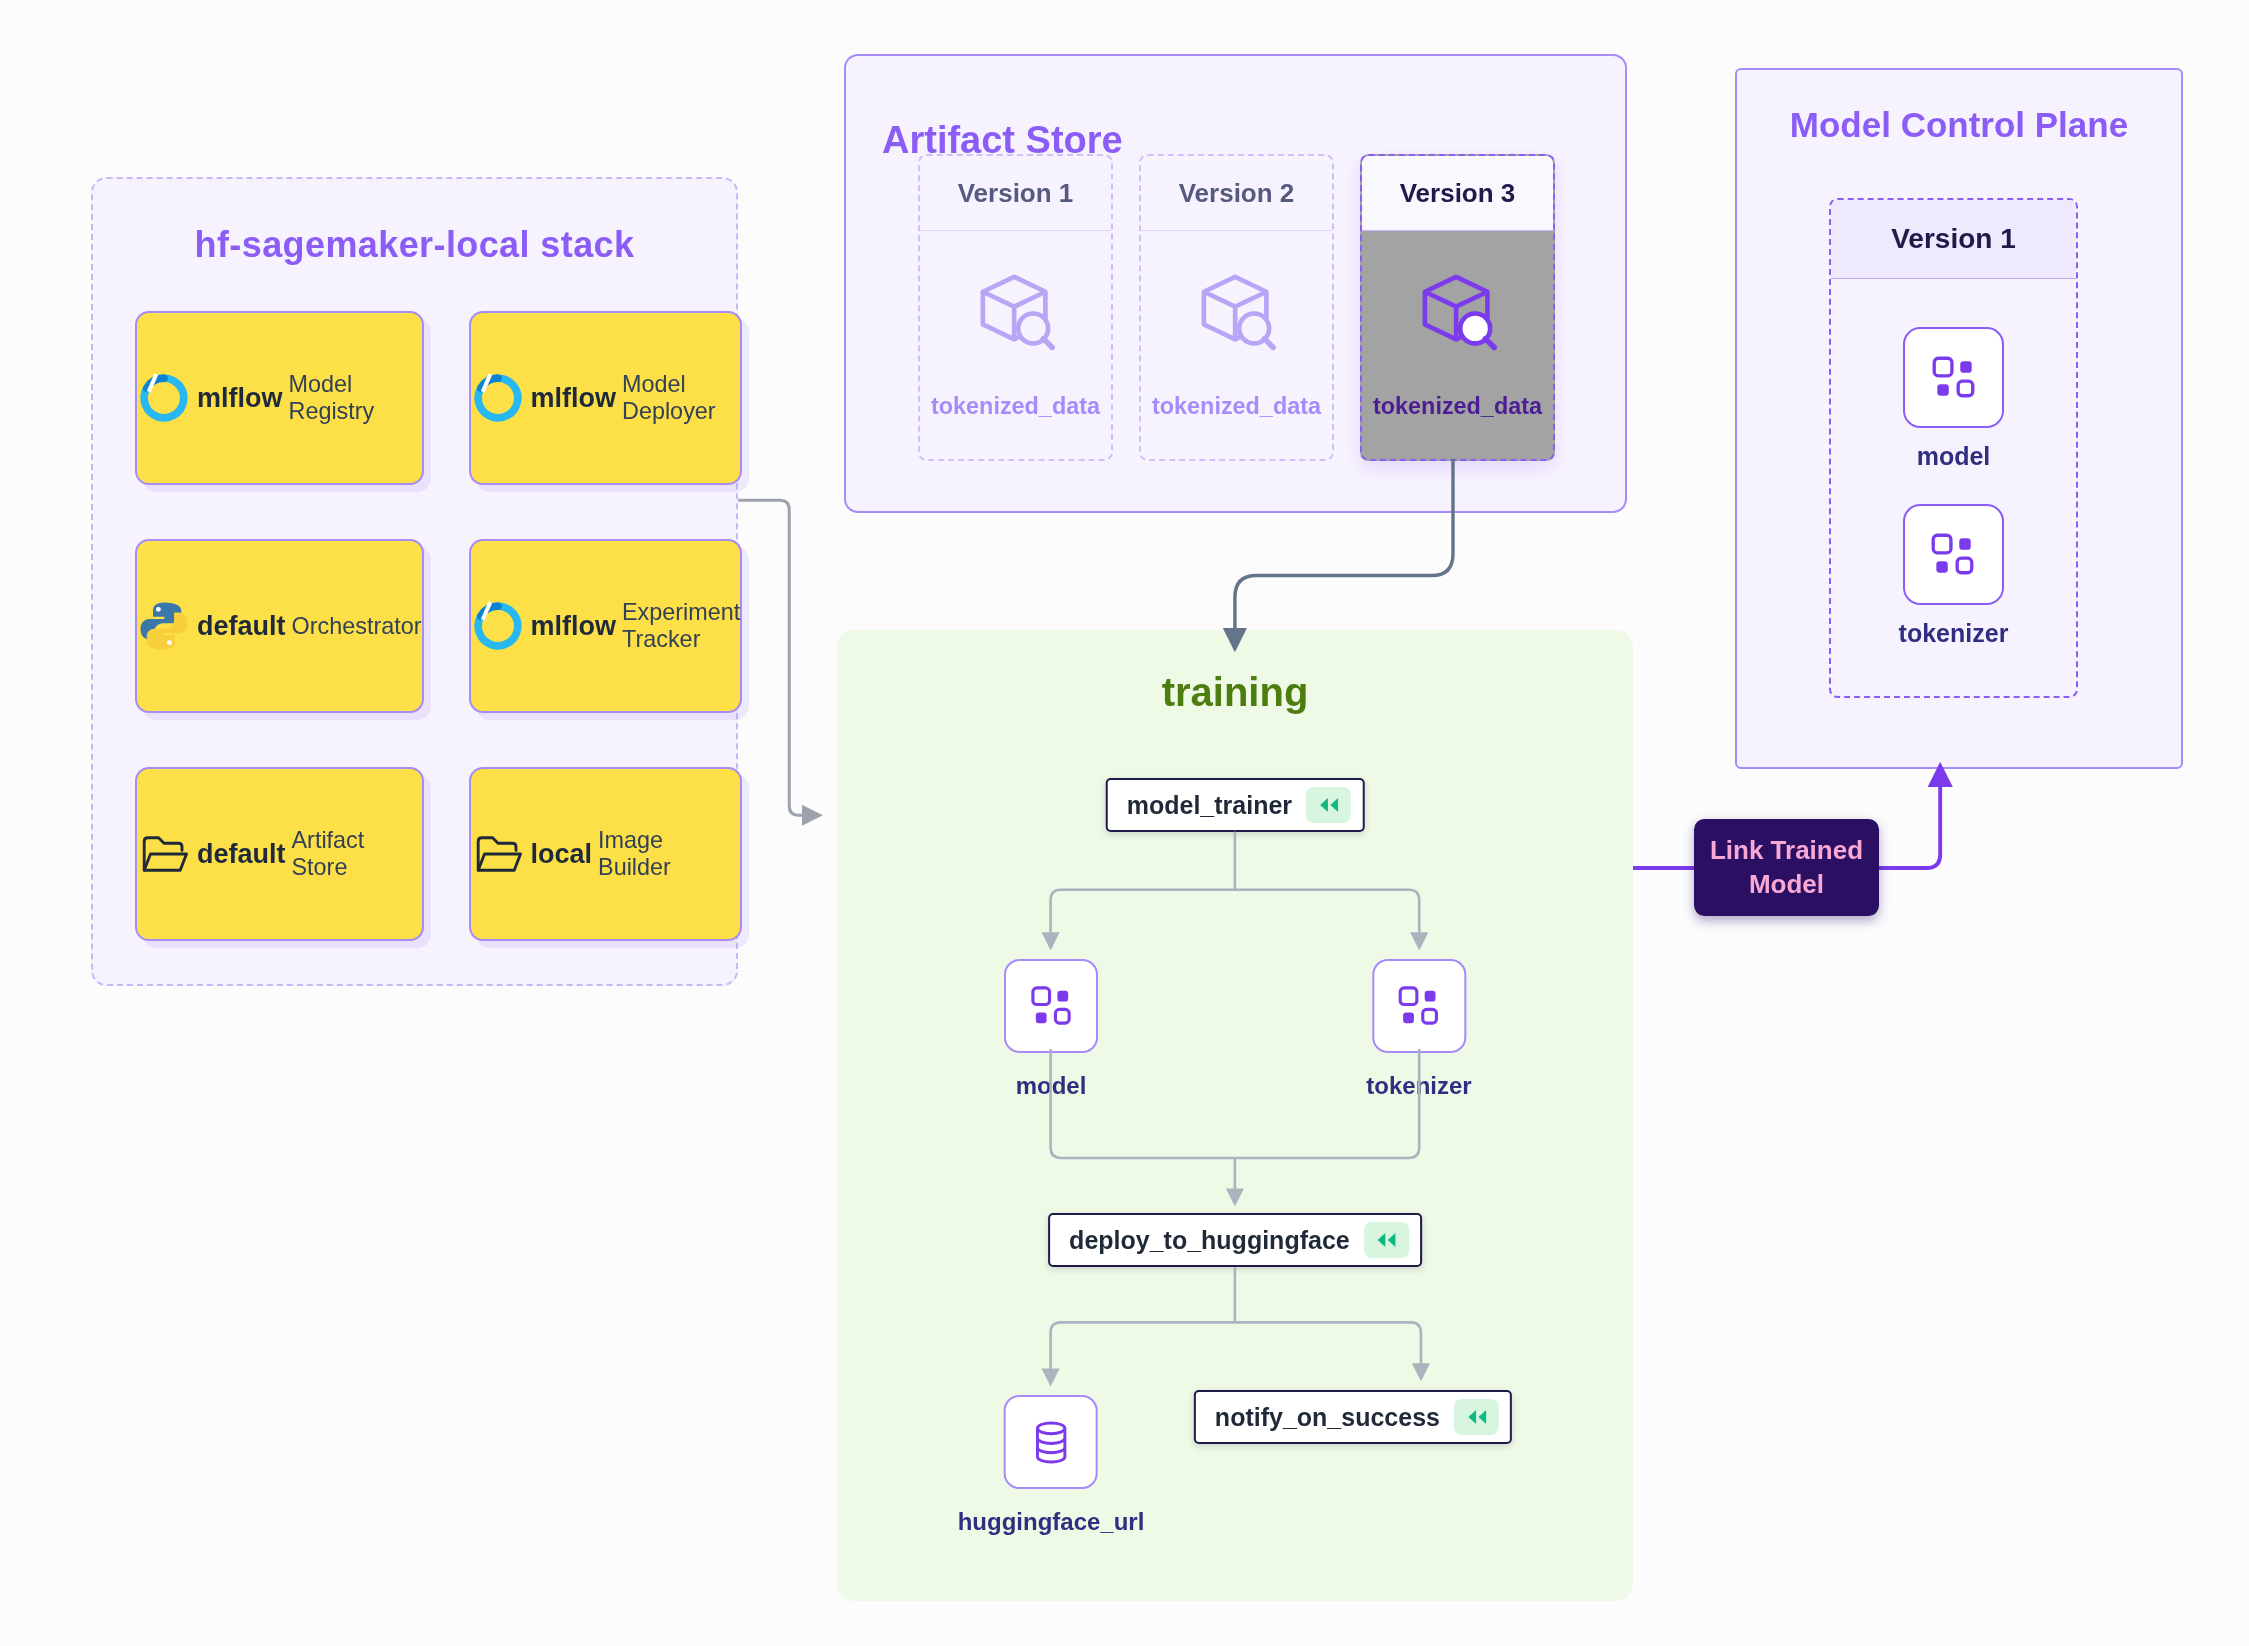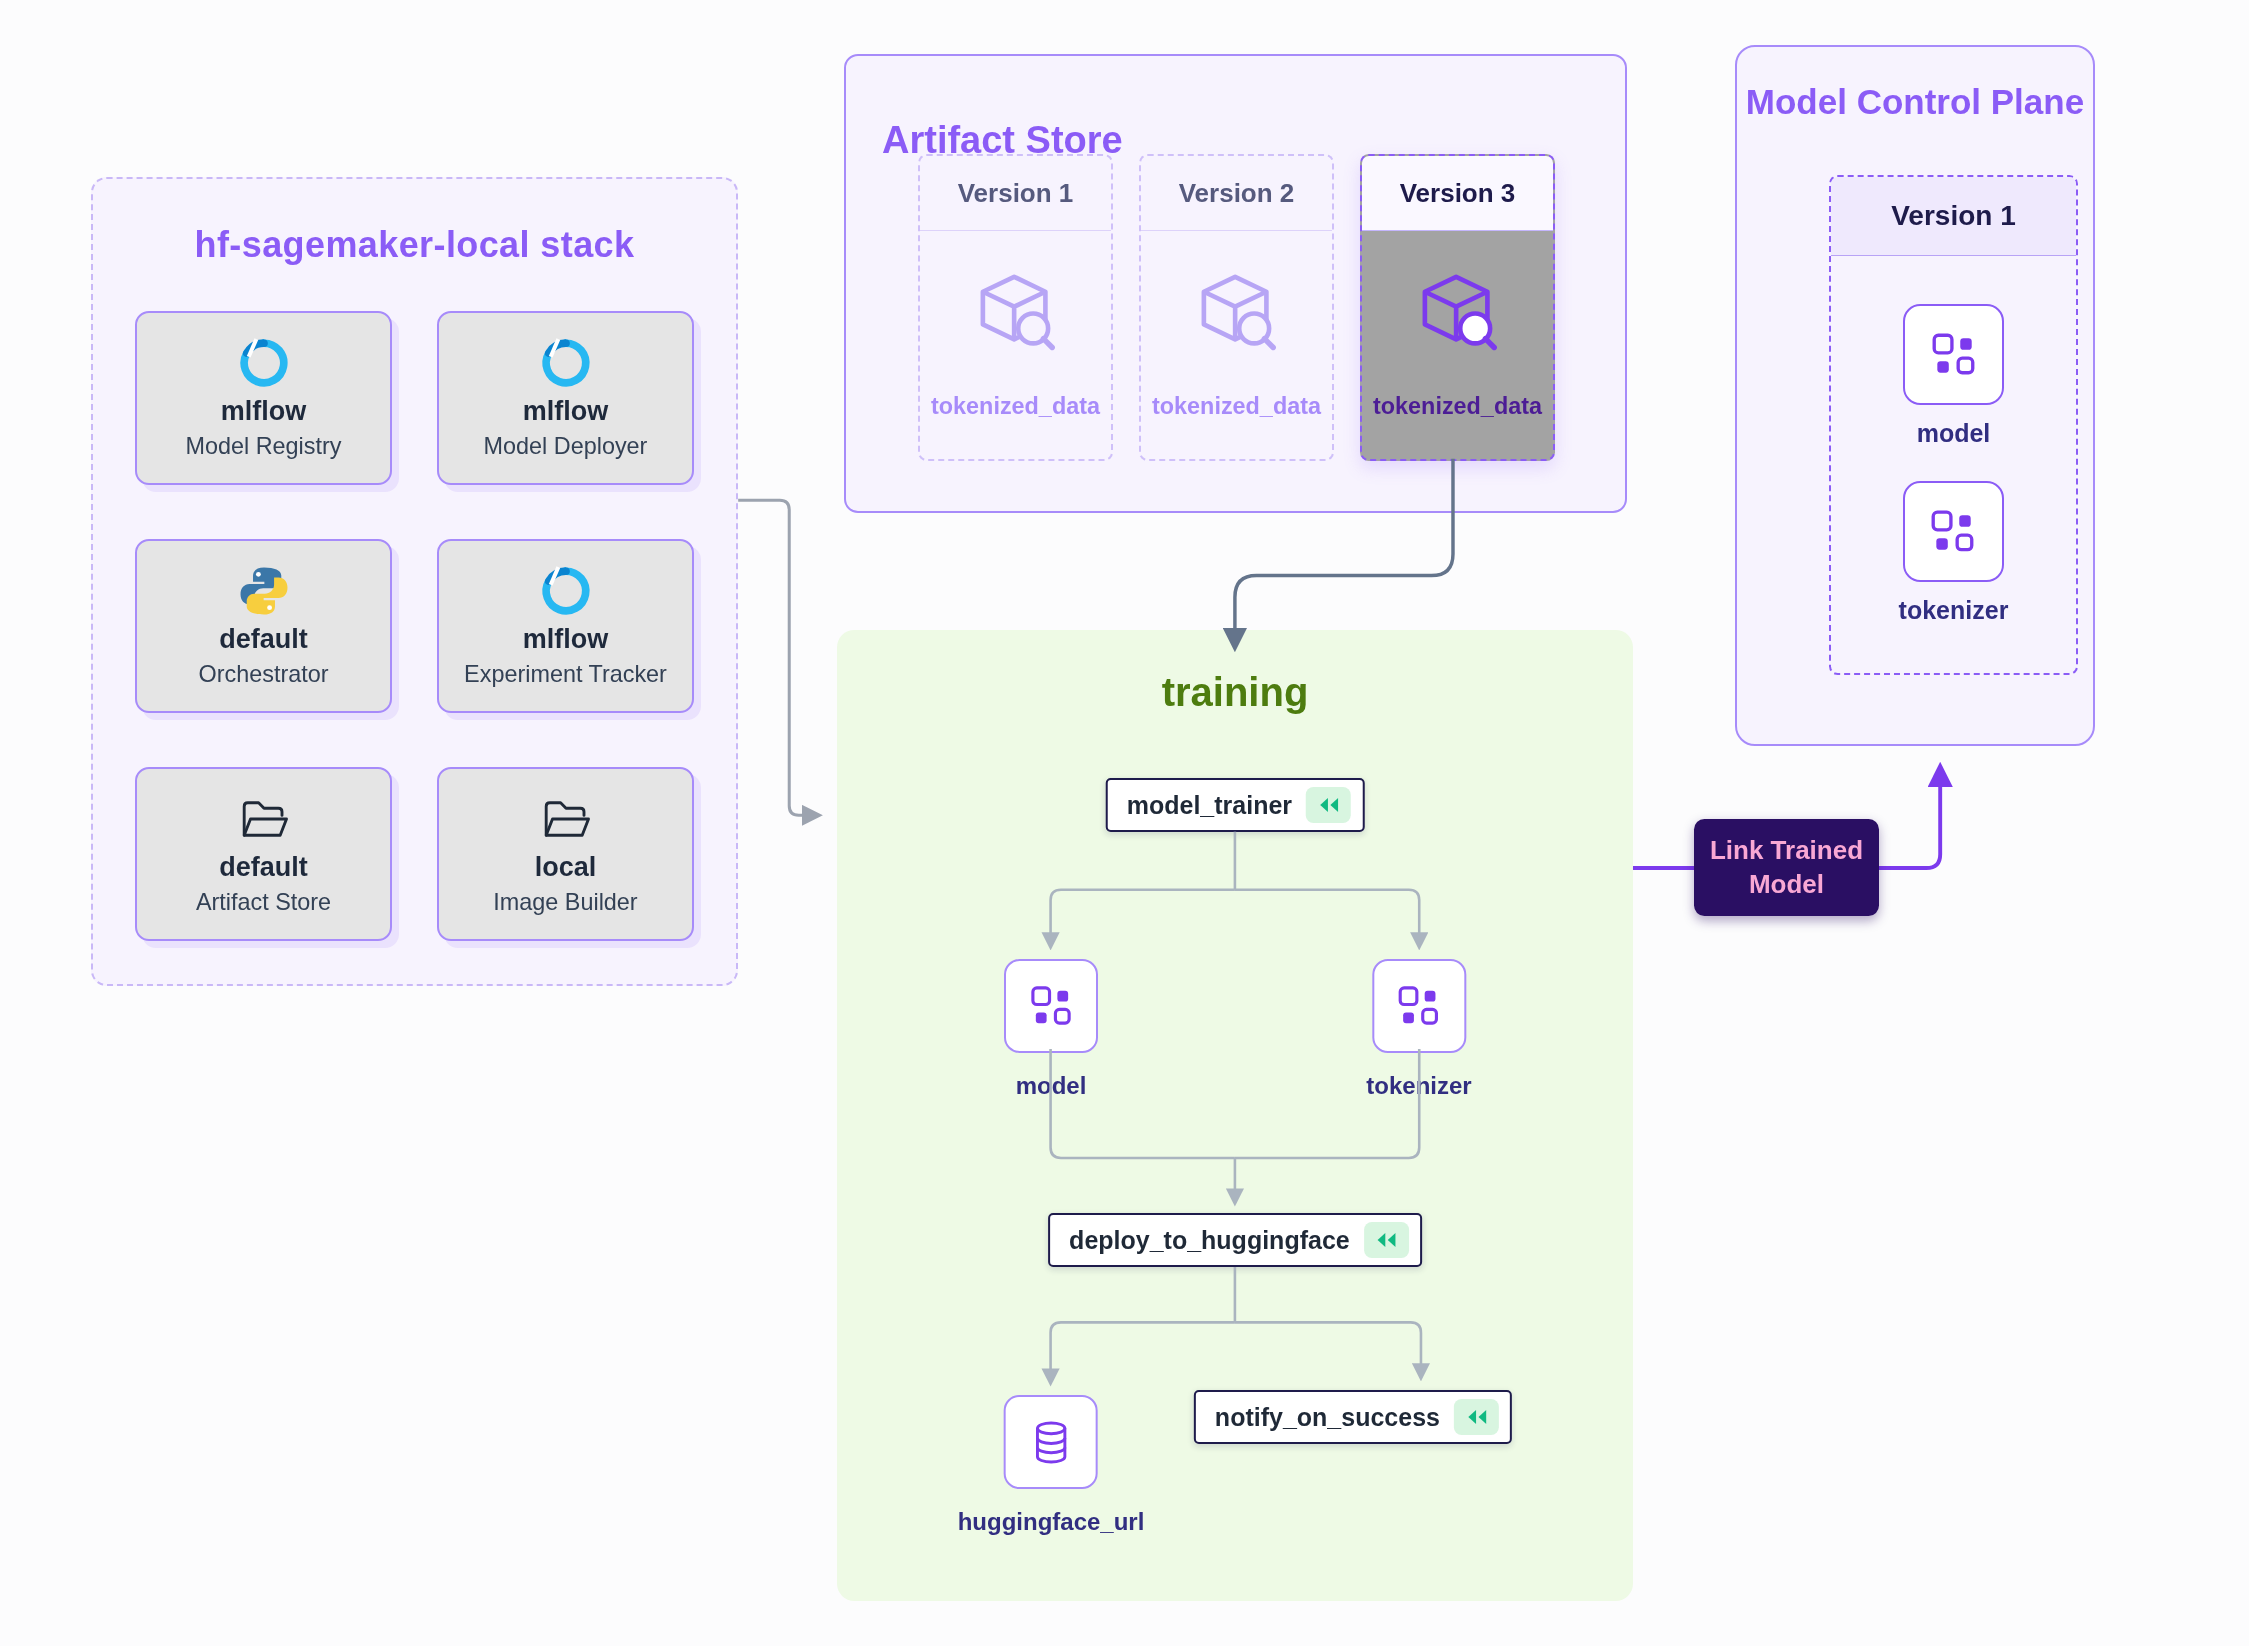--- a/index.html
+++ b/index.html
@@ -19,23 +19,23 @@
   }
   .stack-title {
     margin:45px 0 0 0; text-align:center;
     font-size:36px; font-weight:800; color:#8b5cf6; letter-spacing:0.4px;
   }
   .card-grid {
     position:absolute; left:42px; right:42px; top:132px;
     display:grid; grid-template-columns:1fr 1fr; column-gap:45px; row-gap:54px;
   }
   .card {
-    height:170px; background:#e5e5e5; border:2.2px solid #a78bfa; border-radius:14px;
+    height:170px; background:#fde047; border:2.2px solid #a78bfa; border-radius:14px;
     box-shadow:7px 7px 0 rgba(167,139,250,.16);
-    display:flex; flex-direction:column; align-items:center; justify-content:center; gap:6px;
+    display:flex; flex-direction:row; align-items:center; justify-content:center; gap:6px;
     cursor:pointer;
   }
   .card-icon svg { width:54px; height:54px; display:block; }
   .card-icon.folder { color:#1f2937; }
   .card-name { font-size:27px; font-weight:800; color:#1e293b; }
   .card-role { font-size:23.4px; color:#334155; }
 
   
   .as-panel {
     left:844px; top:54px; width:783px; height:459px;
@@ -60,22 +60,22 @@
   .version-box.active {
     background:#a3a3a3; border:2.2px dashed #8b5cf6;
     box-shadow:0 7px 17.3px rgba(139,92,246,.18);
   }
   .version-box.active .version-header { color:#1e1b4b; border-bottom:1.7px solid #c4b5fd; background:#faf8ff; border-radius:7px 7px 0 0; }
   .version-box.active .artifact-icon { color:#7c3aed; --mag-bg:#ffffff; }
   .version-box.active .artifact-name { color:#4c1d95; }
 
   
   .mcp-panel {
-    left:1735px; top:45px; width:360px; height:701px;
-    background:#f7f3fe; border:2.6px solid #a78bfa; border-radius:20px;
+    left:1735px; top:68px; width:448px; height:701px;
+    background:#f7f3fe; border:2.6px solid #a78bfa; border-radius:6px;
   }
   .mcp-title { margin:35px 0 0 0; text-align:center; font-size:35px; font-weight:800; color:#8b5cf6; }
   .mcp-version {
     position:absolute; left:92px; top:128px; width:249px; height:500px; box-sizing:border-box;
     border:2.2px dashed #8b5cf6; border-radius:8.7px; display:flex; flex-direction:column; cursor:pointer;
   }
   .mcp-version .version-header {
     height:78px; font-size:28px; color:#1e1b4b; border-bottom:1.7px solid #b8a3f6;
     background:#efe9fd; border-radius:7px 7px 0 0;
   }

